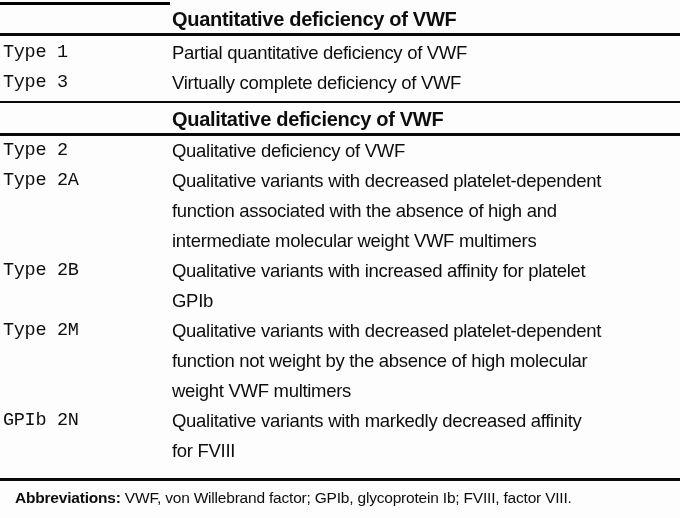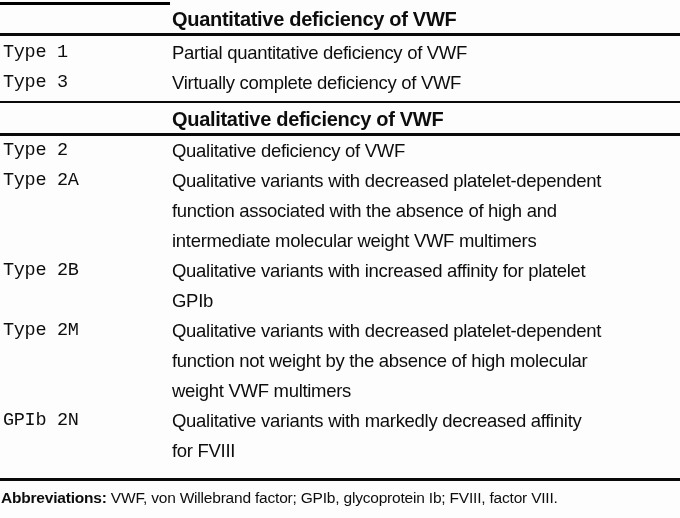--- a/index.html
+++ b/index.html
@@ -50,21 +50,21 @@
     white-space: nowrap;
   }
   .tline {
     font-size: 18.5px;
     line-height: 30px;
     letter-spacing: -0.3px;
     white-space: nowrap;
   }
   .footnote {
     margin-top: 7px;
-    padding-left: 1px;
+    padding-left: 15px;
     font-size: 15.5px;
     line-height: 20px;
     letter-spacing: -0.2px;
     white-space: nowrap;
   }
   .footnote .fbold { font-weight: bold; }
 </style>
 </head>
 <body>
 

